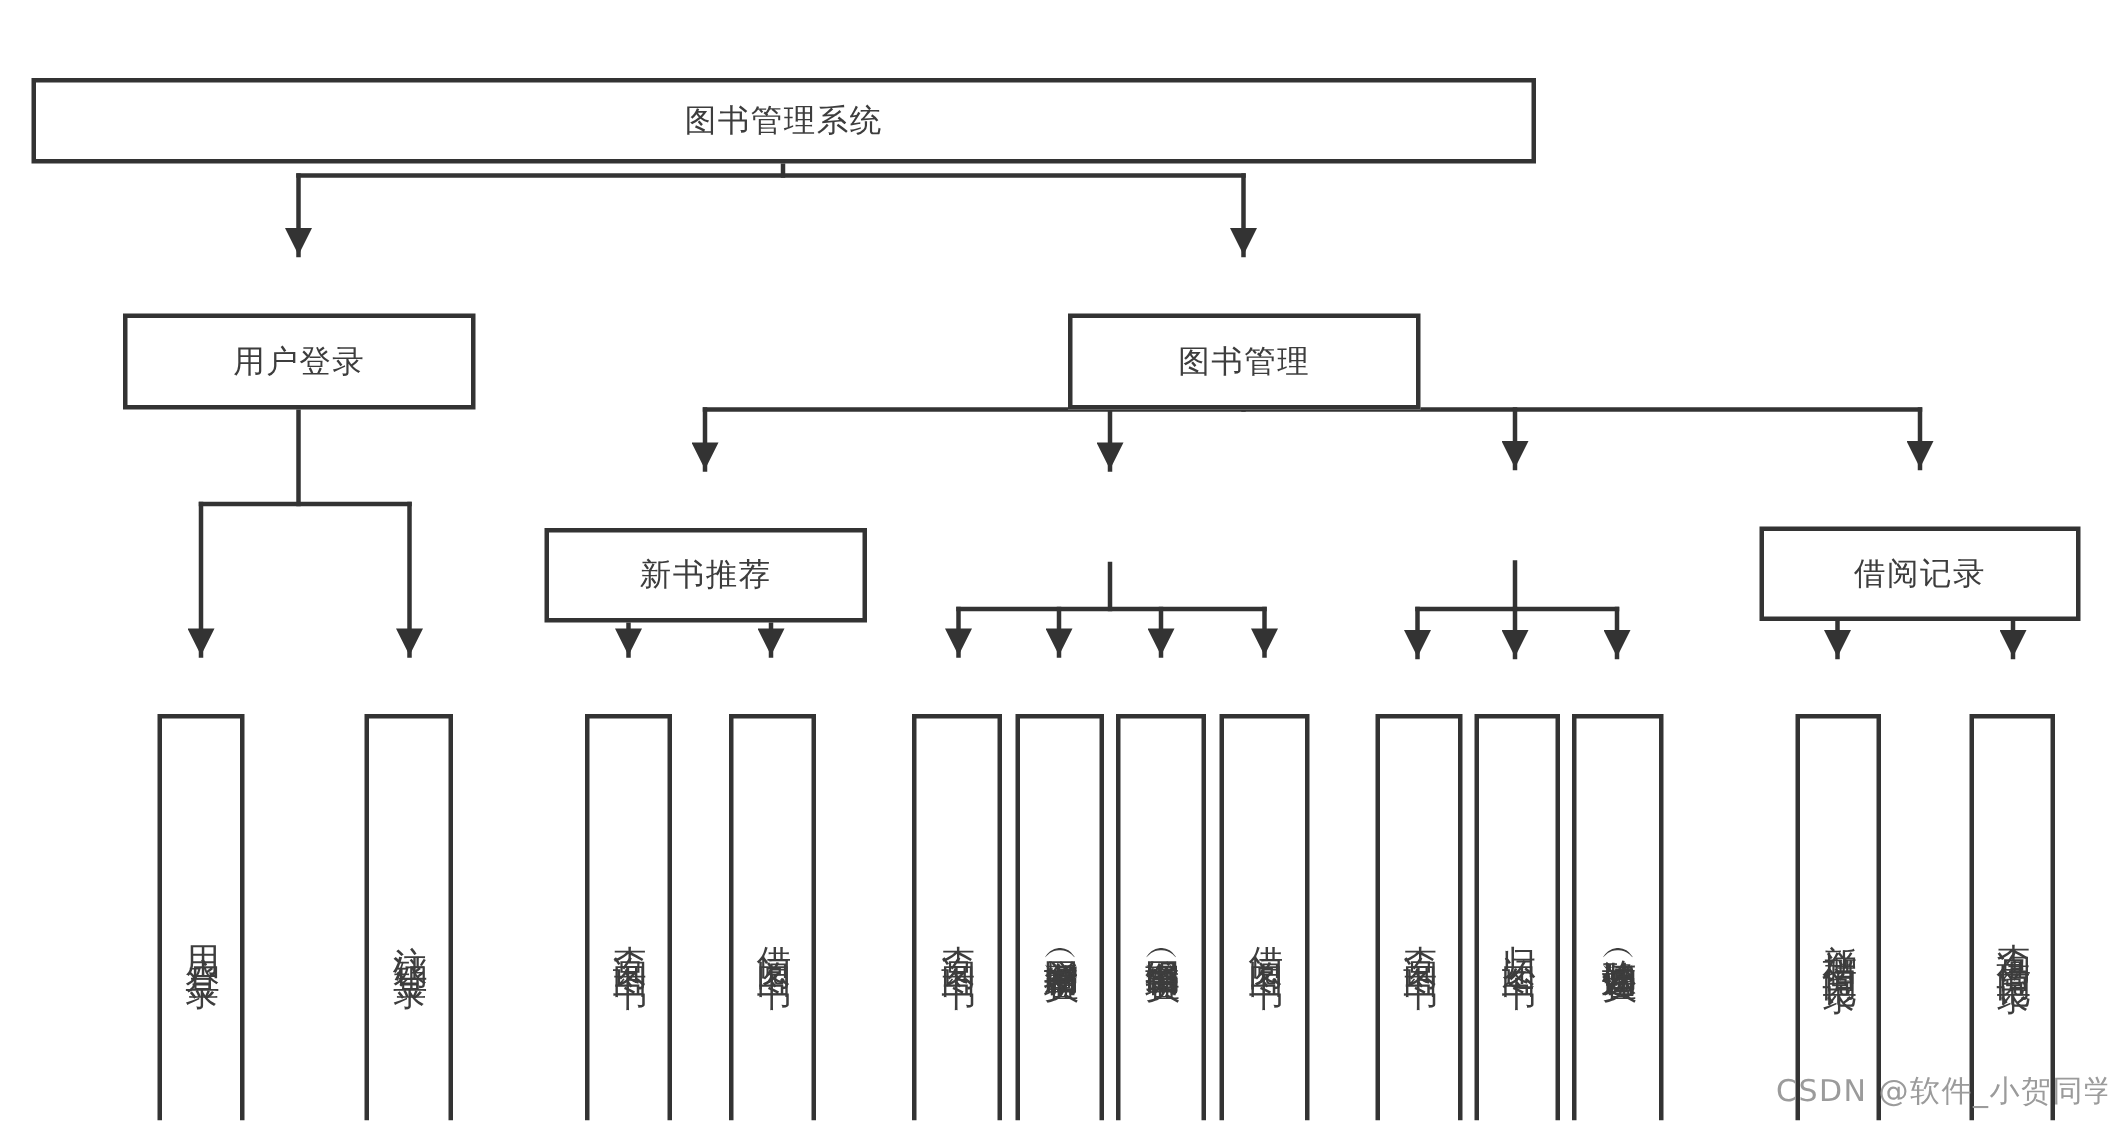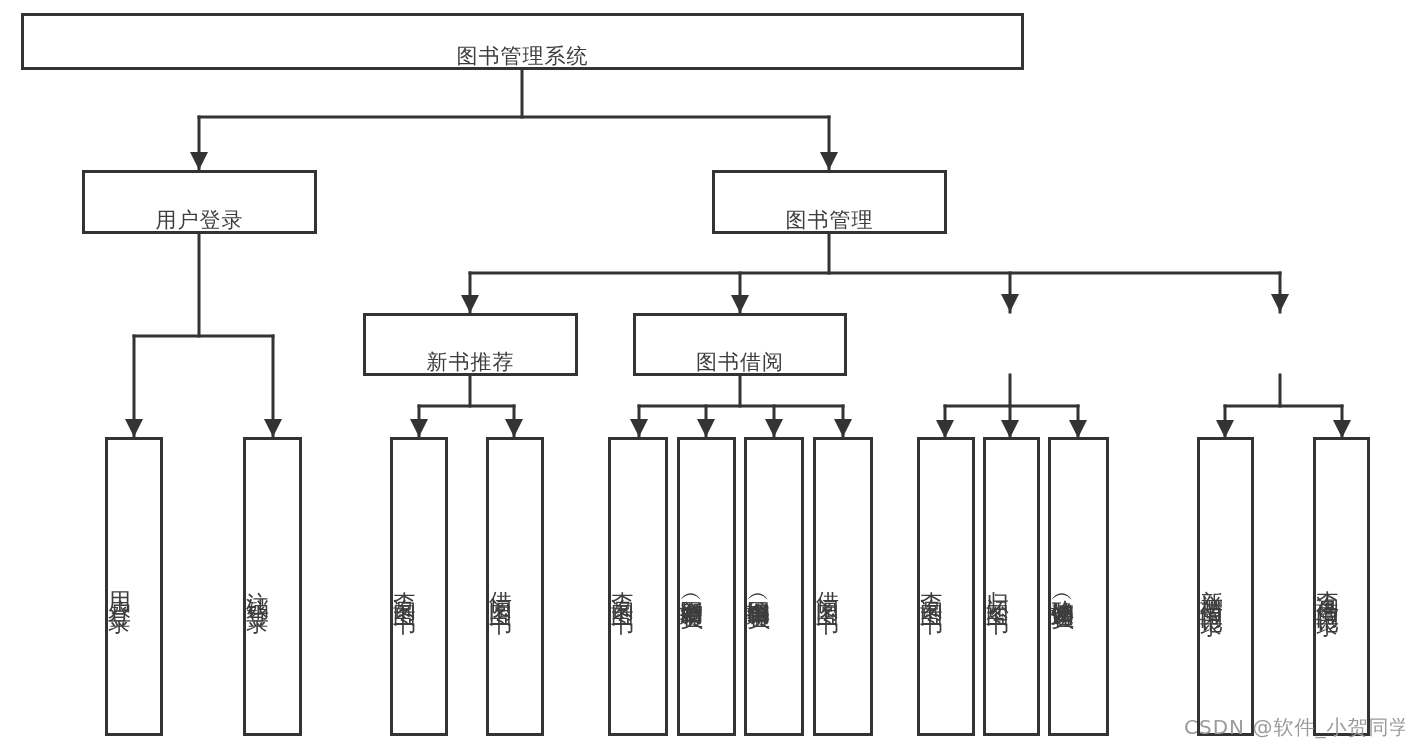--- a/index.html
+++ b/index.html
@@ -19,22 +19,23 @@
   }
   .connectors{
     position:absolute;left:0;top:0;width:1405px;height:747px;
     pointer-events:none;
   }
   .box{
     position:absolute;
     border:3px solid var(--line);
     background:var(--bg);
     color:var(--text);
-    display:flex;align-items:flex-end;justify-content:center;
+    display:flex;align-items:center;justify-content:center;
     text-align:center;
+    margin-top:39px;
   }
   .box.h{
     font-size:21px;
     letter-spacing:1px;
     line-height:1;
     white-space:nowrap;
   }
   .box.v{
     font-size:23px;
     writing-mode:vertical-rl;
@@ -114,22 +115,22 @@
   <div class="box h" style="left:82px;top:170px;width:235px;height:64px">
     <span>用户登录</span>
   </div>
   <div class="box h" style="left:712px;top:170px;width:235px;height:64px">
     <span>图书管理</span>
   </div>
 
   <div class="box h" style="left:363px;top:313px;width:215px;height:63px">
     <span>新书推荐</span>
   </div>
-  <div class="box h" style="left:633px;top:313px;width:214px;height:63px">
-    <span>图书借阅</span>
+  <div class="box h" style="left:1173px;top:312px;width:214px;height:63px">
+    <span>借阅记录</span>
   </div>
 
   <div class="box v" style="left:105px;top:437px;width:58px;height:299px">
     <span>用户登录</span>
   </div>
   <div class="box v" style="left:243px;top:437px;width:59px;height:299px">
     <span>注销登录</span>
   </div>
 
   <div class="box v" style="left:390px;top:437px;width:58px;height:299px">

